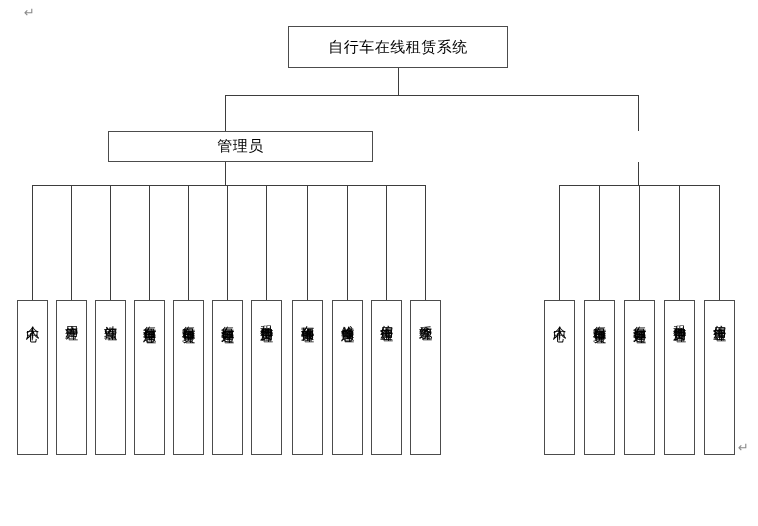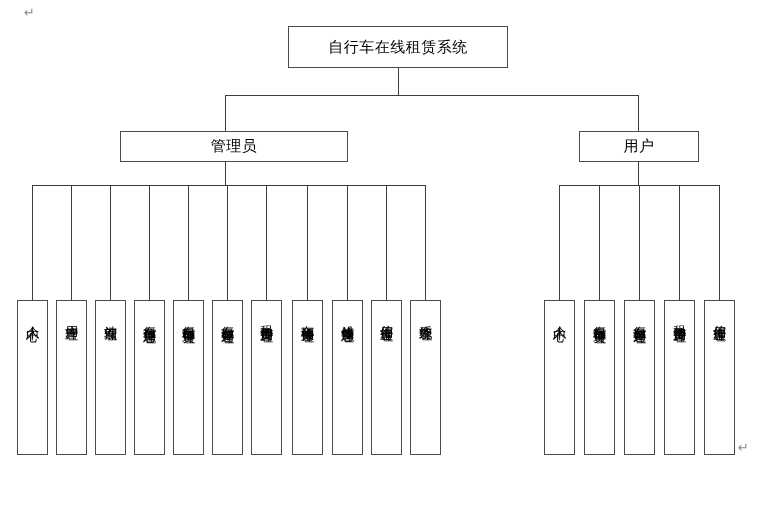--- a/index.html
+++ b/index.html
@@ -106,21 +106,21 @@
     <span class="label">自行车在线租赁系统</span>
   </div>
 
   <div class="ln ln-v" style="left:398px; top:68px; height:28px;"></div>
 
   <div class="ln ln-h" style="left:225px; top:95px; width:413px;"></div>
 
   <div class="ln ln-v" style="left:225px; top:95px; height:36px;"></div>
   <div class="ln ln-v" style="left:638px; top:95px; height:36px;"></div>
 
-  <div class="node node-h" style="left:120px; top:131px; width:228px; height:31px;">
+  <div class="node node-h" style="left:108px; top:131px; width:265px; height:31px;">
     <span class="label">管理员</span>
   </div>
 
   <div class="ln ln-v" style="left:225px; top:162px; height:23px;"></div>
   <div class="ln ln-h" style="left:32px; top:185px; width:393px;"></div>
 
   <div class="ln ln-v" style="left:32px;  top:185px; height:115px;"></div>
   <div class="ln ln-v" style="left:71px;  top:185px; height:115px;"></div>
   <div class="ln ln-v" style="left:110px; top:185px; height:115px;"></div>
   <div class="ln ln-v" style="left:149px; top:185px; height:115px;"></div>
@@ -159,23 +159,20 @@
   <div class="node node-v" style="left:332px; top:300px; width:31px; height:155px;">
       <span class="label">维修信息管理</span>
     </div>
   <div class="node node-v" style="left:371px; top:300px; width:31px; height:155px;">
       <span class="label">信用金管理</span>
     </div>
   <div class="node node-v" style="left:410px; top:300px; width:31px; height:155px;">
       <span class="label">系统管理</span>
     </div>
 
-  <div class="node node-h" style="left:579px; top:131px; width:120px; height:31px;">
-    <span class="label">用户</span>
-  </div>
 
   <div class="ln ln-v" style="left:638px; top:162px; height:23px;"></div>
   <div class="ln ln-h" style="left:559px; top:185px; width:160px;"></div>
 
   <div class="ln ln-v" style="left:559px; top:185px; height:115px;"></div>
   <div class="ln ln-v" style="left:599px; top:185px; height:115px;"></div>
   <div class="ln ln-v" style="left:639px; top:185px; height:115px;"></div>
   <div class="ln ln-v" style="left:679px; top:185px; height:115px;"></div>
   <div class="ln ln-v" style="left:719px; top:185px; height:115px;"></div>
 

